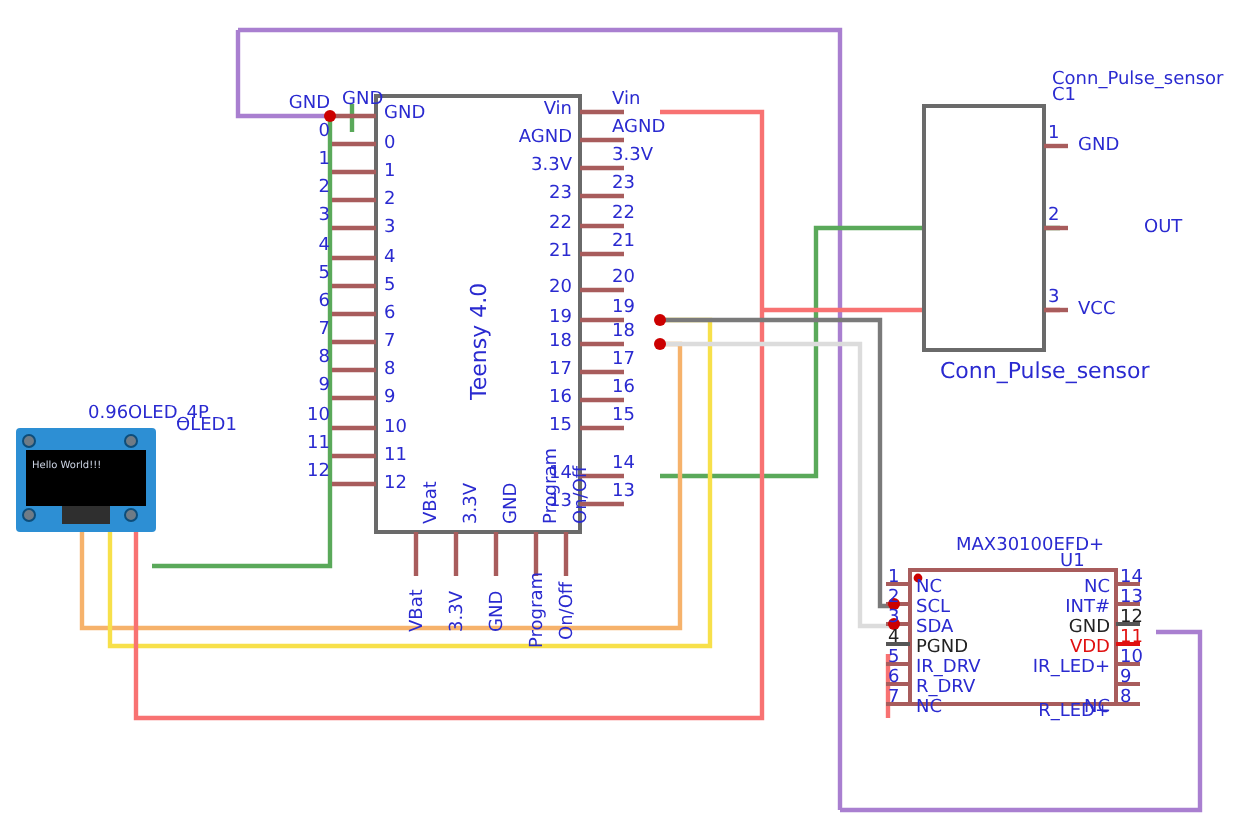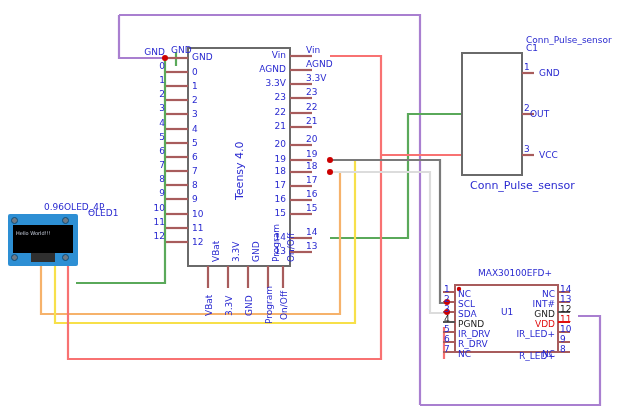--- a/index.html
+++ b/index.html
@@ -228,27 +228,27 @@
   <div class="lbl" style="left:280px;top:320px;transform-origin:0 0;transform:rotate(-90deg);">On/Off</div>
 
   <div class="lbl" style="left:44px;top:203px;">0.96OLED_4P</div>
   <div class="lbl" style="left:44px;top:209px;margin-left:44px;">OLED1</div>
 
   <div class="lbl" style="left:526px;top:36px;">Conn_Pulse_sensor</div>
   <div class="lbl" style="left:526px;top:44px;">C1</div>
   <div class="lbl" style="left:524px;top:63px;">1</div>
   <div class="lbl" style="left:539px;top:69px;">GND</div>
   <div class="lbl" style="left:524px;top:104px;">2</div>
-  <div class="lbl" style="left:507px;top:110px;padding-left:23px;">OUT</div>
+  <div class="lbl" style="left:549px;top:110px;padding-left:23px;">OUT</div>
   <div class="lbl" style="left:524px;top:145px;">3</div>
   <div class="lbl" style="left:539px;top:151px;">VCC</div>
   <div class="lbl big" style="left:470px;top:181px;">Conn_Pulse_sensor</div>
 
   <div class="lbl" style="left:478px;top:269px;">MAX30100EFD+</div>
-  <div class="lbl" style="left:501px;top:277px;margin-top:31px;">U1</div>
+  <div class="lbl" style="left:530px;top:277px;">U1</div>
 
   <div class="lbl" style="left:444px;top:285px;">1</div>
   <div class="lbl" style="left:444px;top:295px;">2</div>
   <div class="lbl" style="left:444px;top:305px;">3</div>
   <div class="lbl blk" style="left:444px;top:315px;">4</div>
   <div class="lbl" style="left:444px;top:325px;">5</div>
   <div class="lbl" style="left:444px;top:335px;">6</div>
   <div class="lbl" style="left:444px;top:345px;">7</div>
 
   <div class="lbl" style="left:458px;top:290px;">NC</div>

